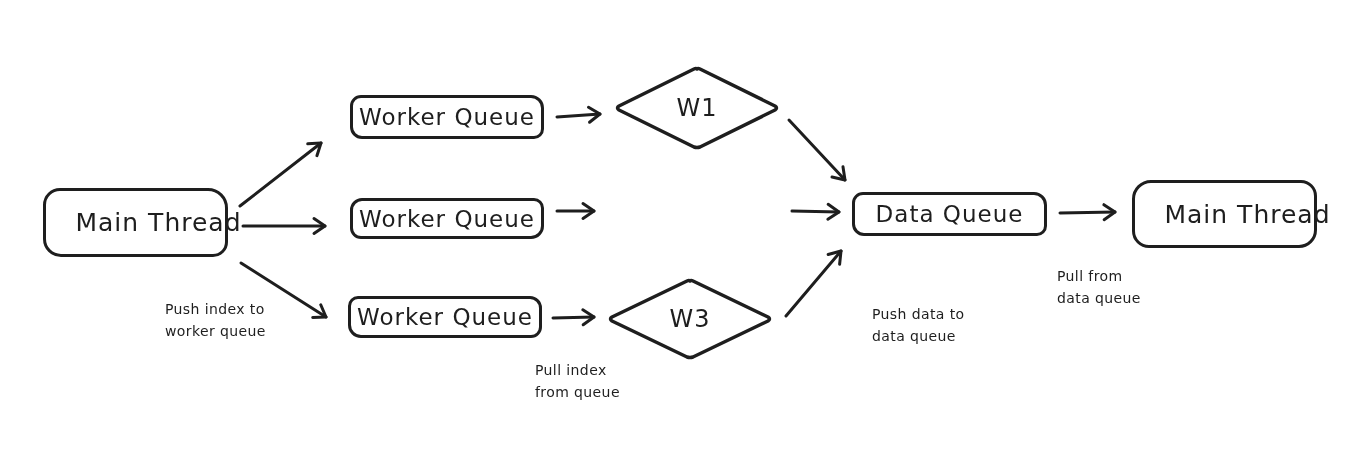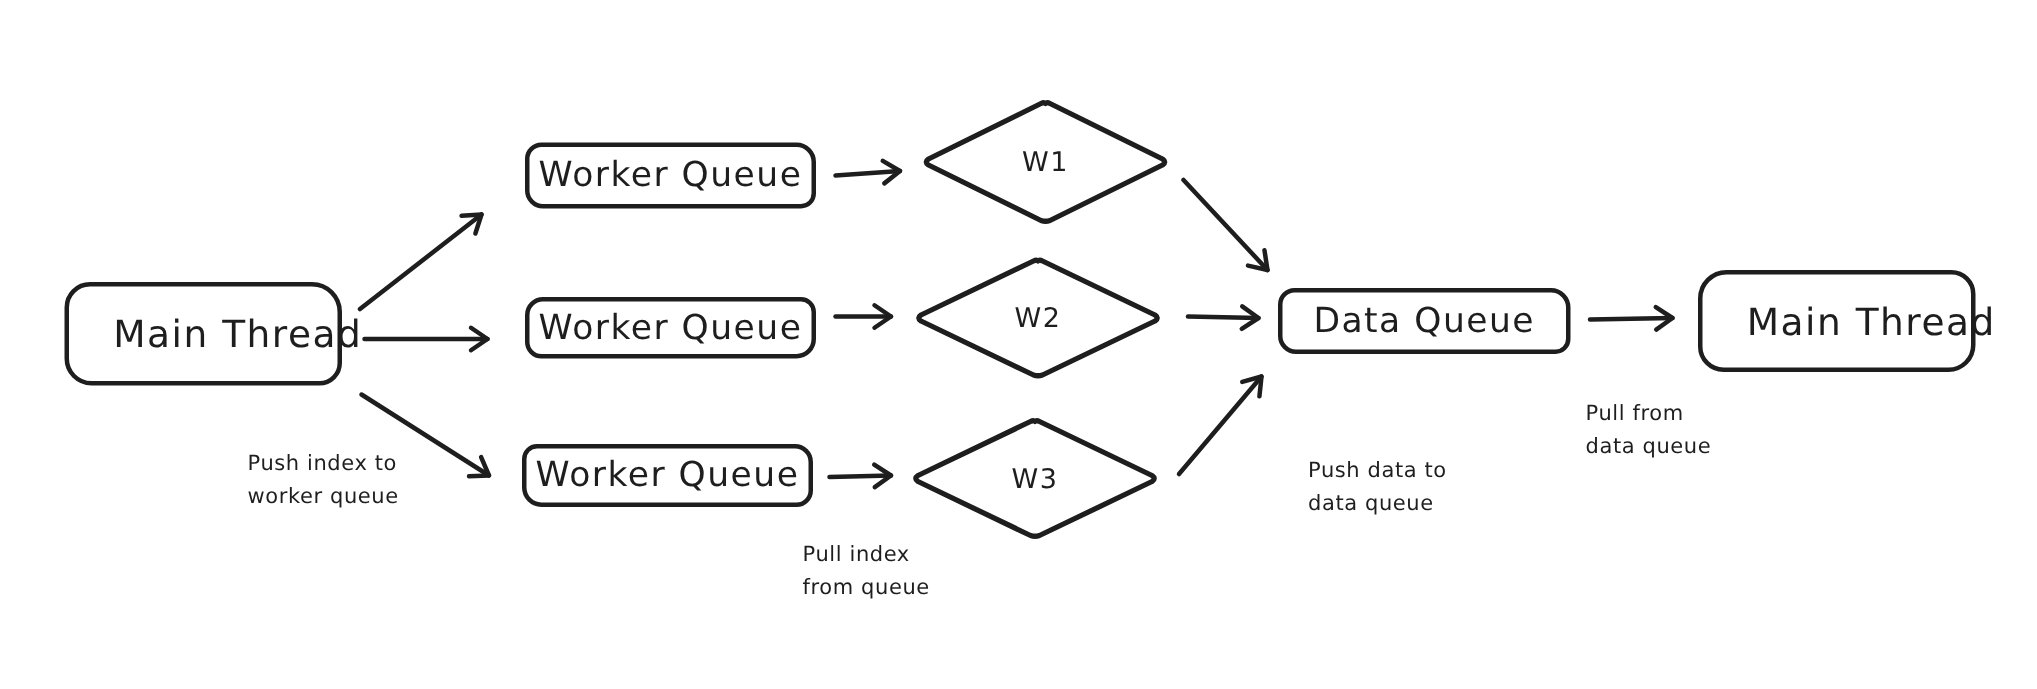--- a/index.html
+++ b/index.html
@@ -59,21 +59,21 @@
   }
   .diamond .dlabel {
     position: absolute;
     left: 0;
     top: 0;
     width: 100%;
     height: 100%;
     display: flex;
     align-items: center;
     justify-content: center;
-    font-size: 18px;
+    font-size: 24px;
     letter-spacing: 1px;
   }
   .annotation {
     position: absolute;
     font-size: 14px;
     line-height: 22px;
     letter-spacing: 0.4px;
     white-space: nowrap;
   }
   .annotation span {
@@ -127,26 +127,20 @@
     <span>Main Thread</span>
   </div>
 
   <div class="diamond" style="left:614px; top:66px; width:166px; height:84px;">
     <svg width="166" height="84" viewBox="0 0 166 84">
       <path d="M 83 3 Q 84 2 86 3 L 161 40 Q 164 42 161 44 L 86 81 Q 83 82 80 81 L 5 44 Q 2 42 5 40 L 80 3 Q 82 2 83 3 Z" fill="#ffffff" stroke="#1e1e1e" stroke-width="3.5" stroke-linejoin="round"></path>
     </svg>
     <span class="dlabel">W1</span>
   </div>
 
-  <div class="diamond" style="left:609px; top:171px; width:166px; height:82px;">
-    <svg width="166" height="82" viewBox="0 0 166 82">
-      <path d="M 83 3 Q 84 2 86 3 L 161 39 Q 164 41 161 43 L 86 79 Q 83 80 80 79 L 5 43 Q 2 41 5 39 L 80 3 Q 82 2 83 3 Z" fill="#ffffff" stroke="#1e1e1e" stroke-width="3.5" stroke-linejoin="round"></path>
-    </svg>
-    <span class="dlabel">W2</span>
-  </div>
 
   <div class="diamond" style="left:607px; top:278px; width:166px; height:82px;">
     <svg width="166" height="82" viewBox="0 0 166 82">
       <path d="M 83 3 Q 84 2 86 3 L 161 39 Q 164 41 161 43 L 86 79 Q 83 80 80 79 L 5 43 Q 2 41 5 39 L 80 3 Q 82 2 83 3 Z" fill="#ffffff" stroke="#1e1e1e" stroke-width="3.5" stroke-linejoin="round"></path>
     </svg>
     <span class="dlabel">W3</span>
   </div>
 
   <div class="annotation" style="left:165px; top:298px;">
     <span>Push index to</span>

